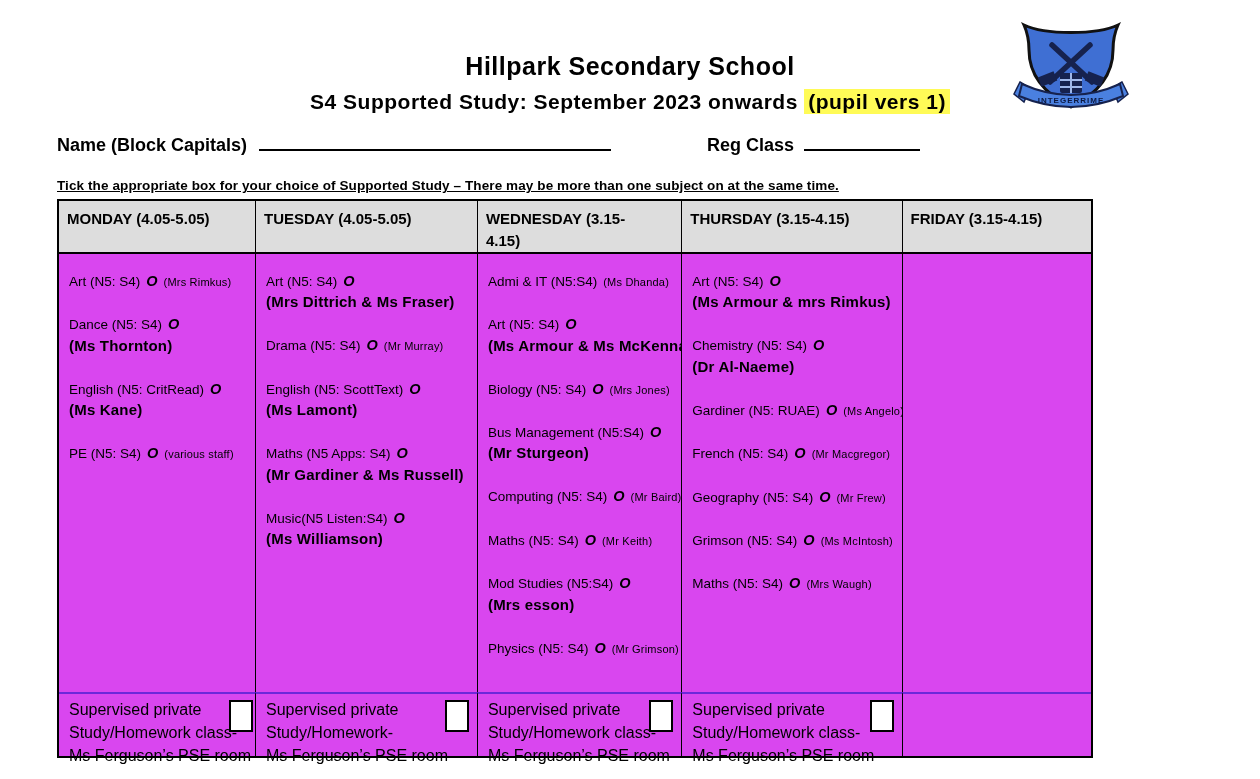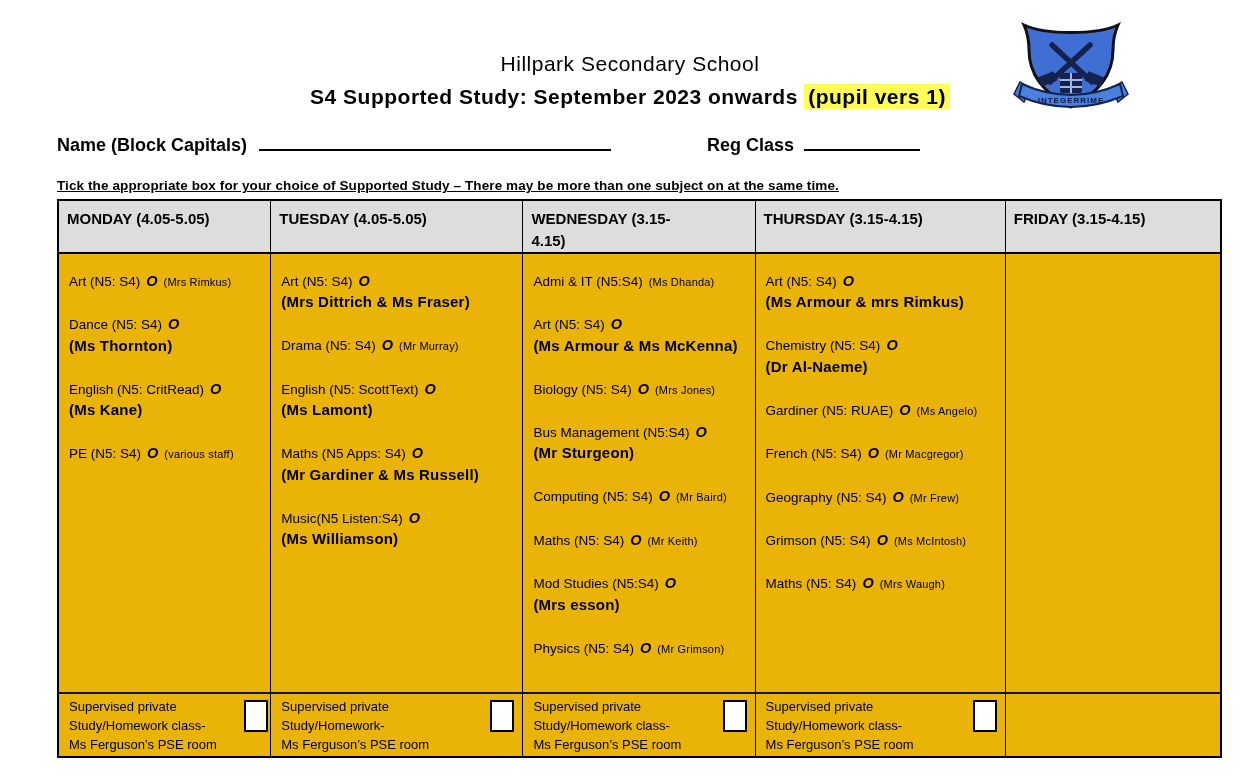--- a/index.html
+++ b/index.html
@@ -9,52 +9,52 @@
     --crest-blue:#3F6FD3;
     --crest-dark:#16224E;
   }
   html,body{margin:0;padding:0;background:#fff;}
   .doc{
     position:relative;width:1260px;height:779px;background:#ffffff;
     font-family:"Liberation Sans",sans-serif;color:var(--ink);overflow:hidden;
   }
   
   .titles{position:absolute;top:52px;left:0;width:1260px;text-align:center;}
-  .title1{font-size:21px;font-weight:normal;letter-spacing:.5px;}
+  .title1{font-size:25px;font-weight:bold;letter-spacing:.5px;}
   .title2{font-size:21px;font-weight:bold;letter-spacing:.5px;margin-top:9px;}
   .hl{background:var(--hl);padding:1px 4px;}
   .crest{position:absolute;top:20px;left:1010px;width:122px;height:100px;}
   
   .name-row{position:absolute;top:134px;left:57px;width:1165px;font-weight:bold;font-size:18px;white-space:nowrap;}
   .blank{display:inline-block;border-bottom:2.5px solid #000;height:15px;}
   .name-blank{width:352px;margin-left:12px;}
   .reg-label{margin-left:96px;}
   .reg-blank{width:116px;margin-left:10px;}
   
   .instruction{position:absolute;top:178px;left:57px;font-size:13.5px;font-weight:bold;text-decoration:underline;letter-spacing:.1px;}
   
   .grid{
-    position:absolute;top:199px;left:57px;width:1165px;height:559px;
+    position:absolute;top:199px;left:57px;width:1036px;height:559px;
     display:grid;grid-template-columns:212fr 253fr 233fr 251fr 216fr;
     grid-template-rows:53px 1fr 64px;
-    border:2px solid #000;box-sizing:border-box;background:#eab308;
+    border:2px solid #000;box-sizing:border-box;background:#d946ef;
   }
   .cell{border-left:1px solid #000;box-sizing:border-box;position:relative;}
   .cell.first{border-left:none;}
   .head{
     background:var(--head-bg);border-bottom:2px solid #000;
     font-weight:bold;font-size:15px;padding:7px 6px 0 8px;line-height:1.45;
   }
   .body{padding:17px 4px 0 10px;overflow:hidden;}
   .entry{margin-bottom:24px;white-space:nowrap;line-height:1.2;}
   .subject{font-size:13.5px;}
   .o{font-weight:bold;font-style:italic;font-size:14.5px;margin-left:6px;}
   .tin{font-size:11px;font-weight:normal;margin-left:6px;letter-spacing:.2px;}
   .tb{font-size:15px;font-weight:bold;margin-top:3px;letter-spacing:.2px;}
-  .foot{border-top:2px solid #0f172a;padding:4px 4px 0 10px;font-size:13px;line-height:1.45;}
+  .foot{border-top:2px solid #6d28d9;padding:4px 4px 0 10px;font-size:16px;line-height:1.45;}
   .fline{white-space:nowrap;}
   .cbx{position:absolute;top:6px;right:8px;width:20px;height:28px;border:2px solid #000;background:#fff;}
   .foot.first .cbx{right:2px;}
 </style>
 </head>
 <body>
 
 <div class="doc">
 
   <div class="titles">

